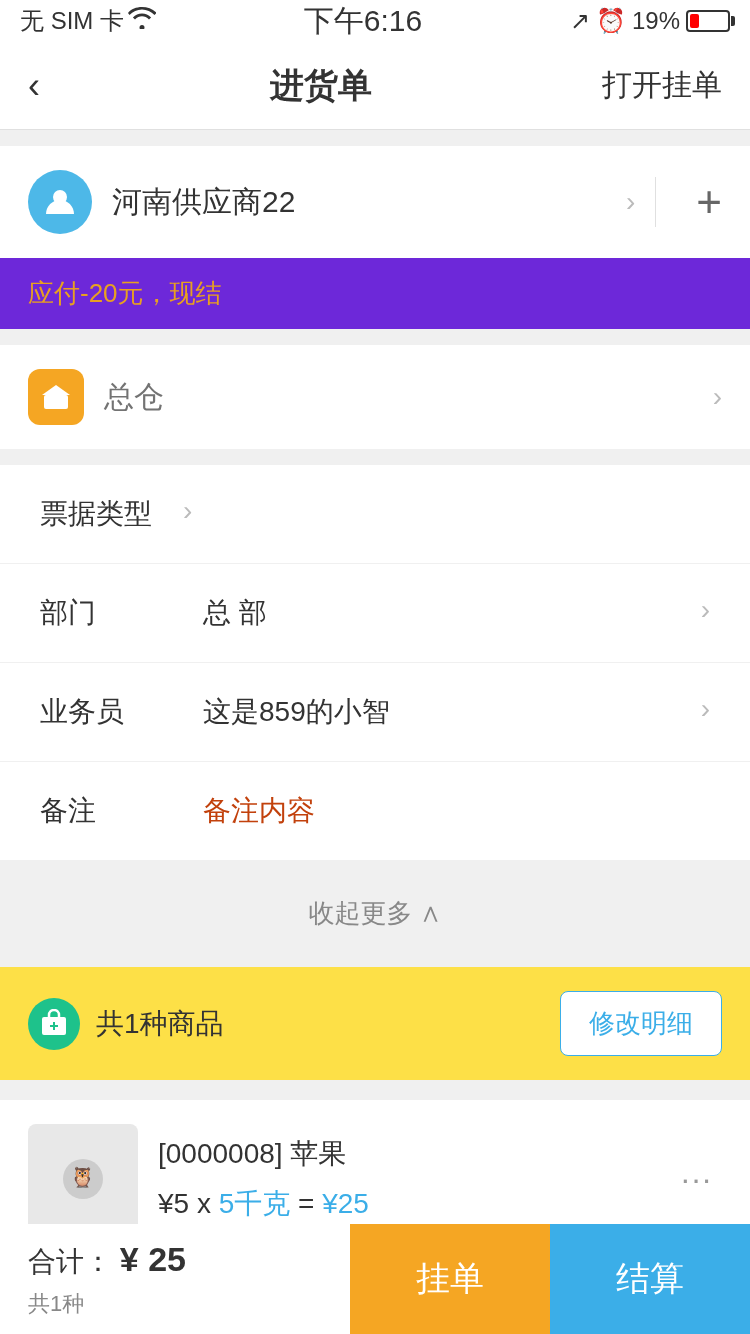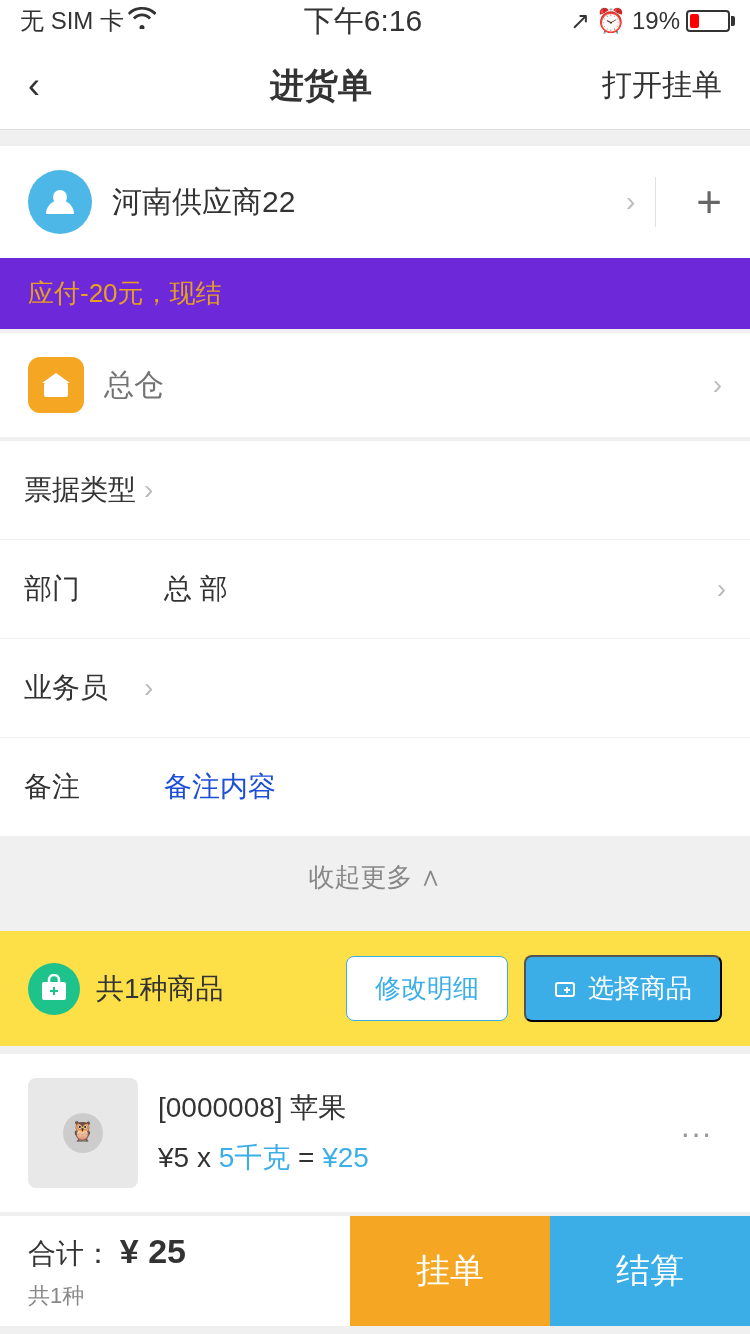--- a/index.html
+++ b/index.html
@@ -49,21 +49,21 @@
       padding: 0 28px;
       border-bottom: 1px solid #e0e0e0;
     }
     .nav-back { font-size: 36px; color: #333; cursor: pointer; }
     .nav-title { font-size: 34px; font-weight: 600; color: #333; }
     .nav-action { font-size: 30px; color: #333; cursor: pointer; }
 
     
     .section {
       background: #fff;
-      margin-bottom: 4px;
+      margin-bottom: 16px;
     }
 
     
     .supplier-row {
       display: flex;
       align-items: center;
       padding: 24px 28px;
       border-bottom: none;
     }
     .supplier-avatar {
@@ -99,29 +99,30 @@
       background: #f5a623;
       display: flex; align-items: center; justify-content: center;
       margin-right: 20px; flex-shrink: 0;
     }
     .warehouse-icon svg { width: 32px; height: 32px; }
     .warehouse-name { flex: 1; font-size: 30px; color: #737373; }
 
     
     .form-row {
       display: flex;
-      align-items: center;
-      padding: 30px 24px;
+      align-items: flex-start;
+      padding: 30px 40px;
       border-bottom: 1px solid #f0f0f0;
       background: #fff;
+      gap: 23px;
     }
     .form-row:last-child { border-bottom: none; }
     .form-label { font-size: 28px; color: #333; min-width: 120px; }
     .form-value { flex: 1; font-size: 28px; color: #333; padding-left: 20px; }
-    .form-value.placeholder { color: #1d4ed8; }
+    .form-value.placeholder { color: #c2410c; }
 
     
     .collapse-bar {
       background: #f0f0f0;
       text-align: center;
       padding: 20px;
       font-size: 26px;
       color: #888;
       cursor: pointer;
       display: flex; align-items: center; justify-content: center; gap: 8px;
@@ -179,21 +180,21 @@
     .product-thumb svg { width: 60px; height: 60px; }
     .product-info { flex: 1; }
     .product-name { font-size: 28px; color: #333; margin-bottom: 12px; }
     .product-price { font-size: 28px; color: #333; }
     .product-price .highlight { color: #3baee8; }
     .product-more { color: #999; font-size: 32px; cursor: pointer; padding: 10px; }
 
     
     .bottom-bar {
       position: fixed;
-      bottom: 8px;
+      bottom: 0;
       width: 750px;
       height: 110px;
       display: flex;
       align-items: stretch;
     }
     .bottom-total {
       flex: 1;
       background: #fff;
       display: flex;
       flex-direction: column;
@@ -290,20 +291,21 @@
     <span class="form-label">票据类型</span>
     <span class="chevron">›</span>
   </div>
   <div class="form-row">
     <span class="form-label">部门</span>
     <span class="form-value">总 部</span>
     <span class="chevron">›</span>
   </div>
   <div class="form-row">
     <span class="form-label">业务员</span>
+    <span class="form-value">这是859的小智</span>
     <span class="chevron">›</span>
   </div>
   <div class="form-row">
     <span class="form-label">备注</span>
     <span class="form-value placeholder">备注内容</span>
   </div>
 </div>
 
 <div class="collapse-bar">
   <span>收起更多 ∧</span>
@@ -316,28 +318,20 @@
     <div class="product-count-icon">
       <svg viewBox="0 0 30 30" fill="white" xmlns="http://www.w3.org/2000/svg">
         <rect x="3" y="8" width="24" height="18" rx="2"></rect>
         <path d="M10 8V6a5 5 0 0 1 10 0v2" stroke="white" stroke-width="2.5" fill="none"></path>
         <line x1="15" y1="13" x2="15" y2="21" stroke="#1ec28b" stroke-width="2"></line>
         <line x1="11" y1="17" x2="19" y2="17" stroke="#1ec28b" stroke-width="2"></line>
       </svg>
     </div>
     <span class="product-count-text">共1种商品</span>
     <button class="btn-modify">修改明细</button>
-    <button class="btn-select">
-      <svg width="26" height="26" viewBox="0 0 26 26" fill="none" xmlns="http://www.w3.org/2000/svg">
-        <rect x="2" y="7" width="18" height="13" rx="2" stroke="white" stroke-width="2" fill="none"></rect>
-        <line x1="13" y1="11" x2="13" y2="17" stroke="white" stroke-width="2"></line>
-        <line x1="10" y1="14" x2="16" y2="14" stroke="white" stroke-width="2"></line>
-      </svg>
-      <span>选择商品</span>
-    </button>
   </div>
 </div>
 
 <div style="height:2px; background:#f0f0f0;"></div>
 
 <div class="product-item">
   <div class="product-thumb">
     <svg viewBox="0 0 60 60" fill="none" xmlns="http://www.w3.org/2000/svg">
       <circle cx="30" cy="30" r="20" fill="#ccc"></circle>
       <text x="30" y="35" text-anchor="middle" font-size="20" fill="#888">🦉</text>

